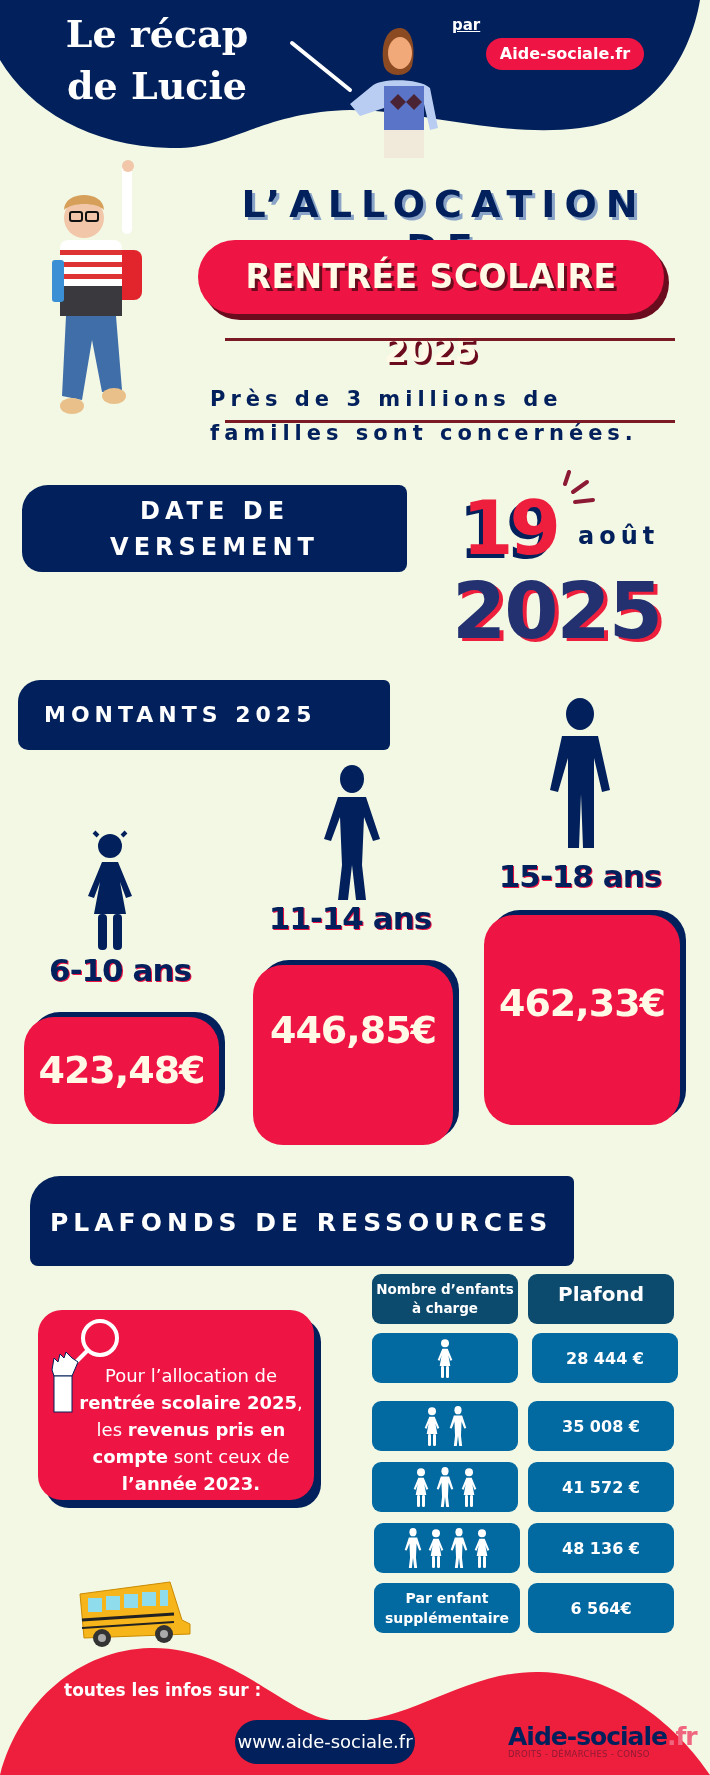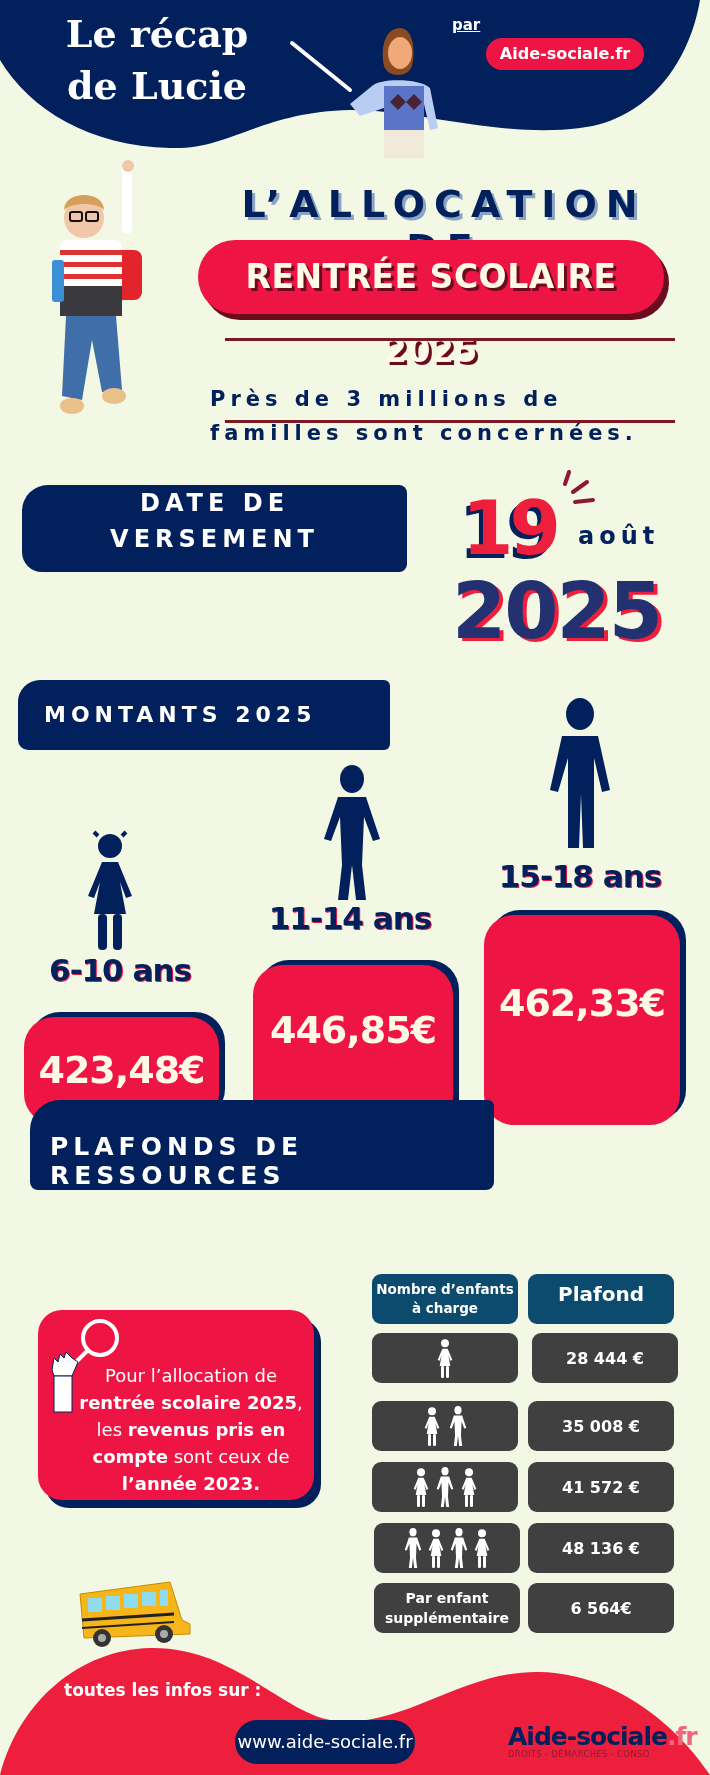--- a/index.html
+++ b/index.html
@@ -13,37 +13,37 @@
   .brand-pill { left: 486px; top: 38px; width: 158px; height: 32px; background: #ee1444; border-radius: 16px; color: #fff; font-weight: bold; font-size: 16px; line-height: 32px; text-align: center; }
   .teacher { left: 280px; top: 18px; width: 190px; height: 140px; }
   .kid { left: 42px; top: 160px; width: 120px; height: 300px; }
   
   .allocation { left: 194px; top: 182px; width: 500px; font-weight: bold; font-size: 38px; letter-spacing: 9px; color: #02205b; text-shadow: 3px 3px 0 #8aa4c8; text-align: center; }
   .rentree { left: 198px; top: 240px; width: 466px; height: 74px; background: #ee1444; border-radius: 37px; box-shadow: 5px 6px 0 #6b0b1e; color: #fff9e6; font-weight: bold; font-size: 33px; line-height: 74px; text-align: center; text-shadow: 3px 3px 0 #6b0b1e; letter-spacing: 0.5px; }
   .rule { left: 225px; width: 450px; height: 3px; background: #7a1a24; }
   .subtitle { left: 210px; top: 344px; width: 480px; font-weight: bold; font-size: 21px; letter-spacing: 5px; line-height: 34px; color: #02205b; margin-top: 38px; }
   
   .label-box { background: #02205b; color: #fff; font-weight: bold; letter-spacing: 5px; }
-  .date-label { left: 22px; top: 485px; width: 385px; height: 87px; border-radius: 26px 8px 8px 20px; font-size: 24px; line-height: 36px; text-align: center; padding-top: 0; }
+  .date-label { left: 22px; top: 485px; width: 385px; height: 87px; border-radius: 26px 8px 8px 20px; font-size: 24px; line-height: 36px; text-align: center; padding-top: 8px; }
   .day { left: 462px; top: 485px; font-weight: bold; font-size: 74px; color: #ee1f3c; text-shadow: -4px 4px 0 #02205b; letter-spacing: -4px; }
   .month { left: 578px; top: 522px; font-weight: bold; font-size: 24px; letter-spacing: 5px; color: #02205b; }
   .year { left: 452px; top: 566px; font-weight: bold; font-size: 78px; color: #243170; text-shadow: 4px 3px 0 #ee1f3c; letter-spacing: -2px; }
   .sparks { left: 555px; top: 470px; width: 50px; height: 40px; }
   .montants-label { left: 18px; top: 680px; width: 372px; height: 70px; border-radius: 22px 6px 6px 10px; font-size: 22px; padding: 22px 0 0 26px; }
   
   .age-icon { fill: #02205b; }
   .age-label { font-weight: bold; font-size: 31px; color: #02205b; text-shadow: 1px 1px 0 #ee1444; text-align: center; letter-spacing: -1px; }
   .amount-box { background: #ee1444; border-radius: 30px; box-shadow: 6px -5px 0 #02205b; color: #fff9e6; font-weight: bold; font-size: 38px; text-align: center; letter-spacing: -1px; }
   
-  .plafonds-label { left: 30px; top: 1100px; width: 464px; height: 90px; border-radius: 30px 6px 8px 8px; font-size: 25px; padding: 32px 0 0 20px; }
+  .plafonds-label { left: 30px; top: 1176px; width: 544px; height: 90px; border-radius: 30px 6px 8px 8px; font-size: 25px; padding: 32px 0 0 20px; }
   .info-card { left: 38px; top: 1310px; width: 276px; height: 190px; background: #ee1444; border-radius: 24px; box-shadow: 7px 8px 0 #02205b; color: #fff; font-size: 18px; line-height: 27px; text-align: center; padding: 52px 10px 0 40px; }
   .info-card b { font-weight: bold; }
   .mag { left: 46px; top: 1318px; width: 80px; height: 100px; }
   .th { background: #0c4a6e; color: #fff; font-weight: bold; border-radius: 9px; text-align: center; }
-  .td { background: #404040; color: #fff; font-weight: bold; border-radius: 9px; display: flex; align-items: center; justify-content: center; }
+  .td { background: #0369a1; color: #fff; font-weight: bold; border-radius: 9px; display: flex; align-items: center; justify-content: center; }
   .kids-row svg { fill: #fff; }
   
   .footer-wave { left: 0; top: 1640px; width: 710px; height: 135px; }
   .bus { left: 74px; top: 1580px; width: 120px; height: 70px; }
   .infos { left: 64px; top: 1680px; font-weight: bold; font-size: 17px; color: #fff; }
   .url-pill { left: 235px; top: 1720px; width: 180px; height: 44px; background: #02205b; border-radius: 22px; color: #fff; font-size: 18px; line-height: 44px; text-align: center; }
   .logo { left: 508px; top: 1722px; }
   .logo-main { font-weight: bold; font-size: 25px; color: #02205b; letter-spacing: -1px; }
   .logo-fr { color: #f0667f; }
   .logo-tag { font-size: 8.5px; color: #8d1a34; letter-spacing: 0.3px; margin-top: -2px; }

